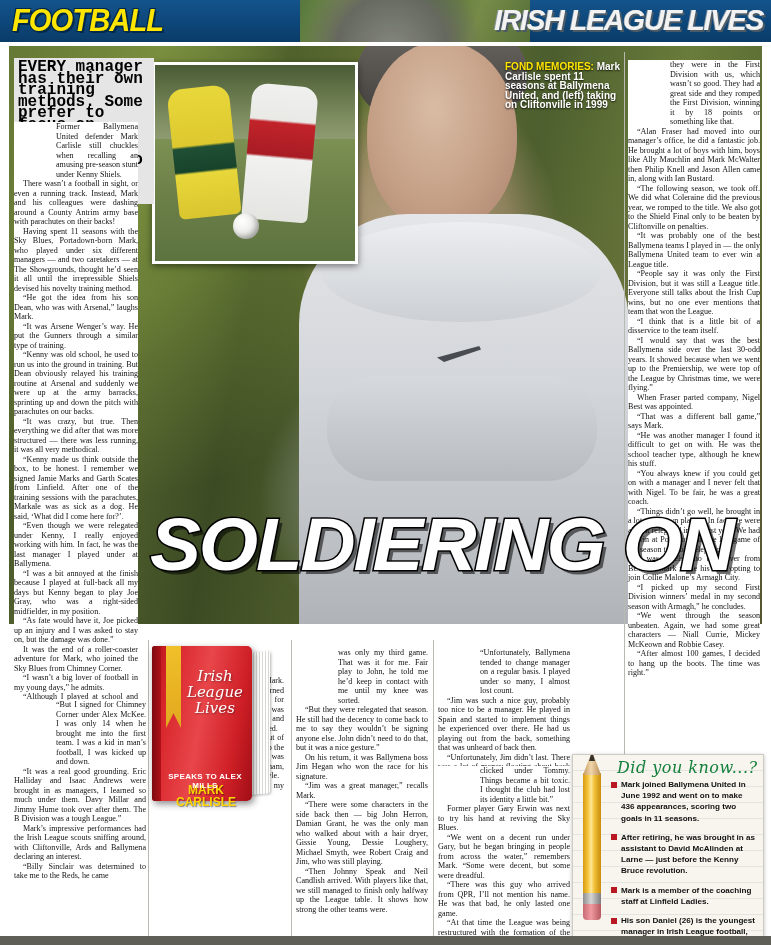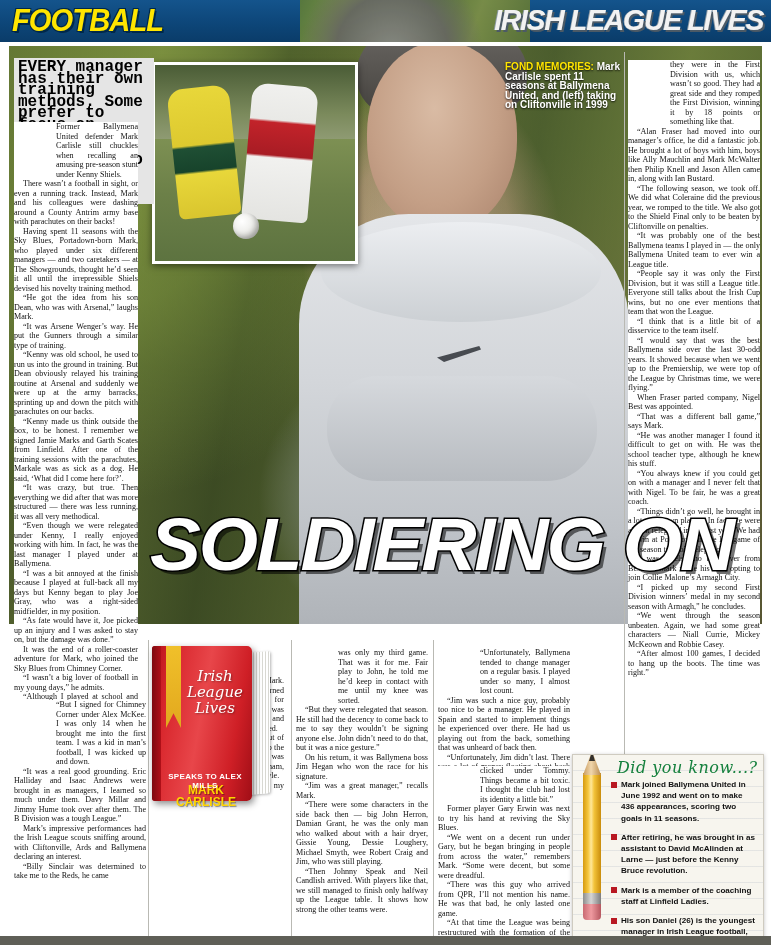--- a/index.html
+++ b/index.html
@@ -294,22 +294,22 @@
     <span>EVERY manager has their own training methods. Some prefer to focus on stamina and physique, others opt to work more with the ball.</span>
   </div>
 
   <div class="col c1a">
       <p class="noind">Former Ballymena United defender Mark Carlisle still chuckles when recalling an amusing pre-season stunt under Kenny Shiels.</p>
       <p>There wasn’t a football in sight, or even a running track. Instead, Mark and his colleagues were dashing around a County Antrim army base with parachutes on their backs!</p>
       <p>Having spent 11 seasons with the Sky Blues, Portadown-born Mark, who played under six different managers — and two caretakers — at The Showgrounds, thought he’d seen it all until the irrepressible Shiels devised his novelty training method.</p>
       <p>“He got the idea from his son Dean, who was with Arsenal,” laughs Mark.</p>
       <p>“It was Arsene Wenger’s way. He put the Gunners through a similar type of training.</p>
       <p>“Kenny was old school, he used to run us into the ground in training. But Dean obviously relayed his training routine at Arsenal and suddenly we were up at the army barracks, sprinting up and down the pitch with parachutes on our backs.</p>
+      <p>“It was crazy, but true. Then everything we did after that was more structured — there was less running, it was all very methodical.</p>
       <p>“Kenny made us think outside the box, to be honest. I remember we signed Jamie Marks and Garth Scates from Linfield. After one of the training sessions with the parachutes, Markale was as sick as a dog. He said, ‘What did I come here for?’.</p>
-      <p>“It was crazy, but true. Then everything we did after that was more structured — there was less running, it was all very methodical.</p>
       <p>“Even though we were relegated under Kenny, I really enjoyed working with him. In fact, he was the last manager I played under at Ballymena.</p>
       <p>“I was a bit annoyed at the finish because I played at full-back all my days but Kenny began to play Joe Gray, who was a right-sided midfielder, in my position.</p>
       <p>“As fate would have it, Joe picked up an injury and I was asked to stay on, but the damage was done.”</p>
       <p>It was the end of a roller-coaster adventure for Mark, who joined the Sky Blues from Chimney Corner.</p>
       <p>“I wasn’t a big lover of football in my young days,” he admits.</p>
       <p>“Although I played at school and also at the Milk Cup, I wasn’t overly fussed to be honest.</p>
     </div>
   <div class="col c1b">
       <p class="noind">“But I signed for Chimney Corner under Alex McKee. I was only 14 when he brought me into the first team. I was a kid in man’s football, I was kicked up and down.</p>
       <p>“It was a real good grounding. Eric Halliday and Isaac Andrews were brought in as managers, I learned so much under them. Davy Millar and Jimmy Hume took over after them. The B Division was a tough League.”</p>

